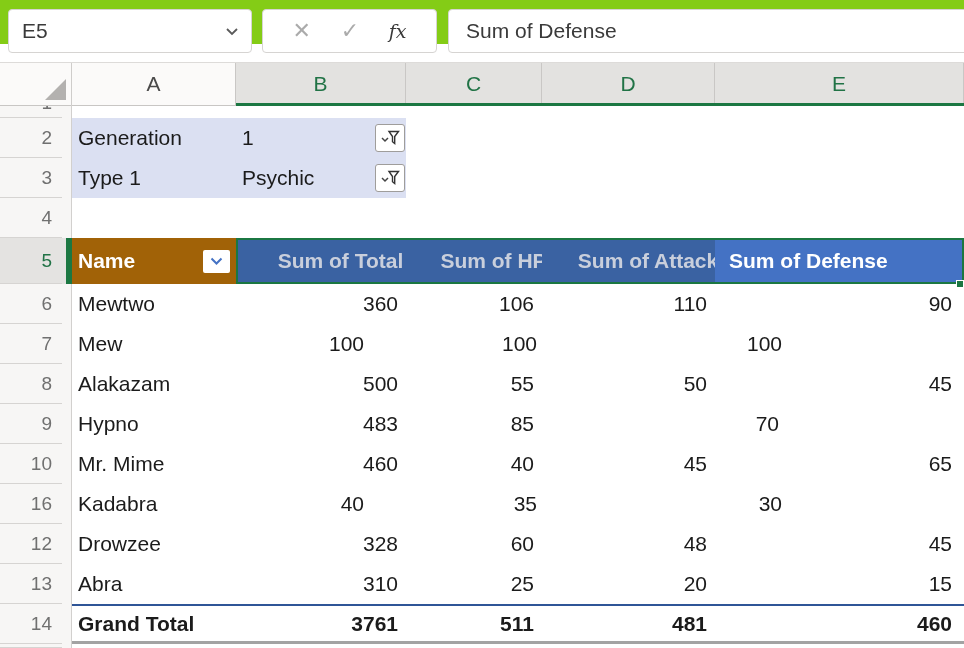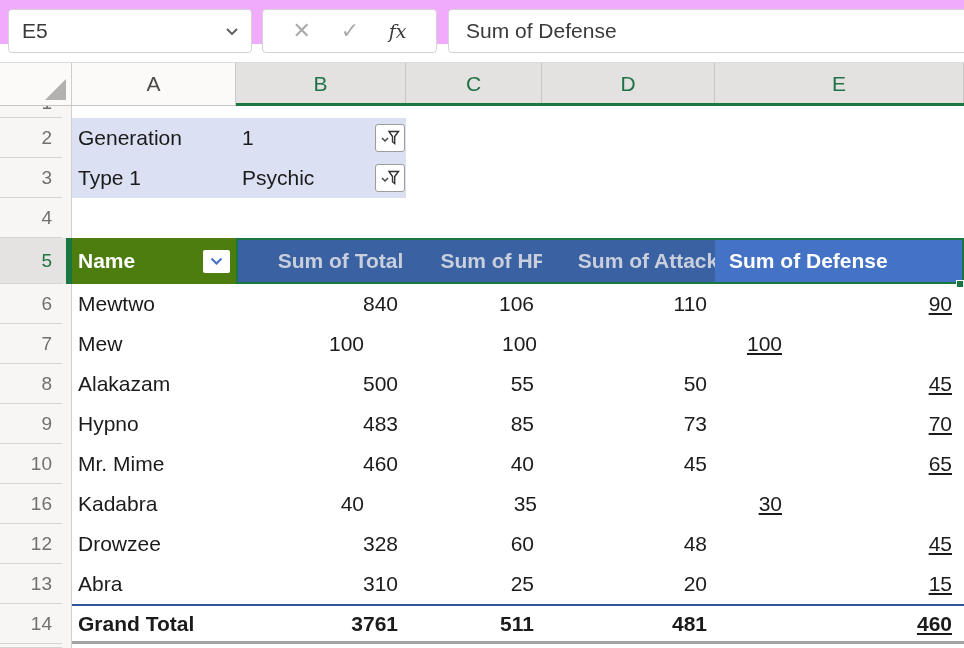--- a/index.html
+++ b/index.html
@@ -3,21 +3,21 @@
 <meta charset="utf-8">
 <style>
   * { margin:0; padding:0; box-sizing:border-box; }
   html,body { background:#fff; }
   .screen {
     position:relative; width:964px; height:648px; overflow:hidden;
     font-family:"Liberation Sans", sans-serif; background:#fff;
   }
 
   
-  .toolbar { position:absolute; top:0; left:0; width:964px; height:44px; background:#f0abfc; }
+  .toolbar { position:absolute; top:0; left:0; width:964px; height:44px; background:#84cc16; }
   .namebox {
     position:absolute; left:8px; top:9px; width:244px; height:44px;
     background:#fff; border:1px solid #d6d4d2; border-radius:4px;
     display:flex; align-items:center;
   }
   .nb-text { flex:1; padding-left:13px; font-size:21px; color:#3a3a3a; }
   .nb-chev { margin-right:12px; display:flex; align-items:center; }
   .fbtns {
     position:absolute; left:262px; top:9px; width:175px; height:44px;
     background:#fff; border:1px solid #d6d4d2; border-radius:4px;
@@ -62,25 +62,25 @@
                    height:1px; background:#d6d4d2; }
   .rh-sel { background:#e4e3e1; color:#217346; }
   .rh1t { display:block; margin-top:-19px; }
 
   .cell {
     display:flex; align-items:center; font-size:21px; color:#1b1b1b;
     overflow:hidden; white-space:nowrap; flex-shrink:0;padding-left:39px;
   }
   .name { padding-left:6px; }
   .num { justify-content:flex-end; padding-right:8px; }
-  .pr-e { padding-right:12px;text-decoration:underline; }
+  .pr-e { padding-right:12px; }
   .lav { background:#dbe0f2; }
 
   
-  .phdrA { background:#4d7c0f; color:#fff; font-weight:bold; padding-left:6px; }
+  .phdrA { background:#a16207; color:#fff; font-weight:bold; padding-left:6px; }
   .phdr  { background:#3a62a2; color:#c9cfdc; font-weight:bold; justify-content:center; }
   .phdrE { background:#4472c4; color:#fff; font-weight:bold; padding-left:14px; }
 
   
   .gt { font-weight:bold; border-top:2px solid #2f5597; border-bottom:3px solid #a3a3a3; }
 
   
   .fbtn {
     width:30px; height:28px; background:#fff; border:1px solid #9f9d9b; border-radius:3px;
     margin-left:auto; margin-right:1px; display:flex; align-items:center; justify-content:center;
@@ -186,21 +186,21 @@
       </div>
       <div class="cell w-b phdr">Sum of Total</div>
       <div class="cell w-c phdr">Sum of HP</div>
       <div class="cell w-d phdr">Sum of Attack</div>
       <div class="cell w-e phdrE">Sum of Defense</div>
     </div>
 
     <div class="r r40">
       <div class="rowhdr">6</div>
       <div class="cell w-a name">Mewtwo</div>
-      <div class="cell w-b num">840</div>
+      <div class="cell w-b num">360</div>
       <div class="cell w-c num">106</div>
       <div class="cell w-d num">110</div>
       <div class="cell w-e num pr-e">90</div>
     </div>
     <div class="r r40">
       <div class="rowhdr">7</div>
       <div class="cell w-a name">Mew</div>
       <div class="cell w-c num">100</div>
       <div class="cell w-d num">100</div>
       <div class="cell w-e num pr-e">100</div>
@@ -211,21 +211,20 @@
       <div class="cell w-b num">500</div>
       <div class="cell w-c num">55</div>
       <div class="cell w-d num">50</div>
       <div class="cell w-e num pr-e">45</div>
     </div>
     <div class="r r40">
       <div class="rowhdr">9</div>
       <div class="cell w-a name">Hypno</div>
       <div class="cell w-b num">483</div>
       <div class="cell w-c num">85</div>
-      <div class="cell w-d num">73</div>
       <div class="cell w-e num pr-e">70</div>
     </div>
     <div class="r r40">
       <div class="rowhdr">10</div>
       <div class="cell w-a name">Mr. Mime</div>
       <div class="cell w-b num">460</div>
       <div class="cell w-c num">40</div>
       <div class="cell w-d num">45</div>
       <div class="cell w-e num pr-e">65</div>
     </div>

